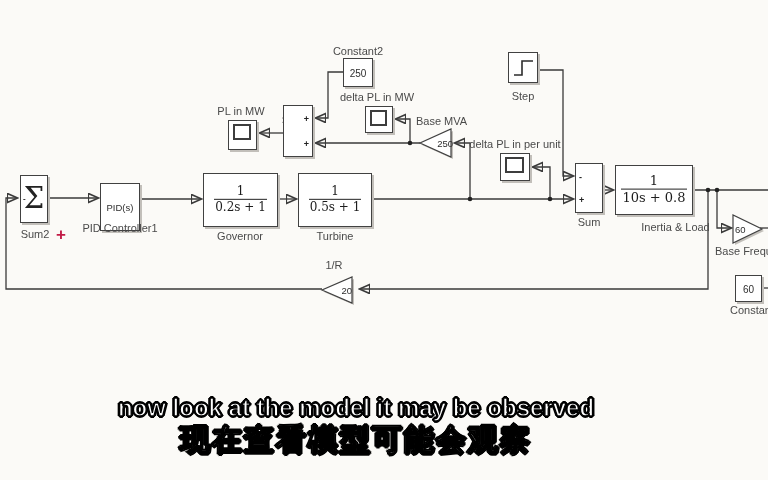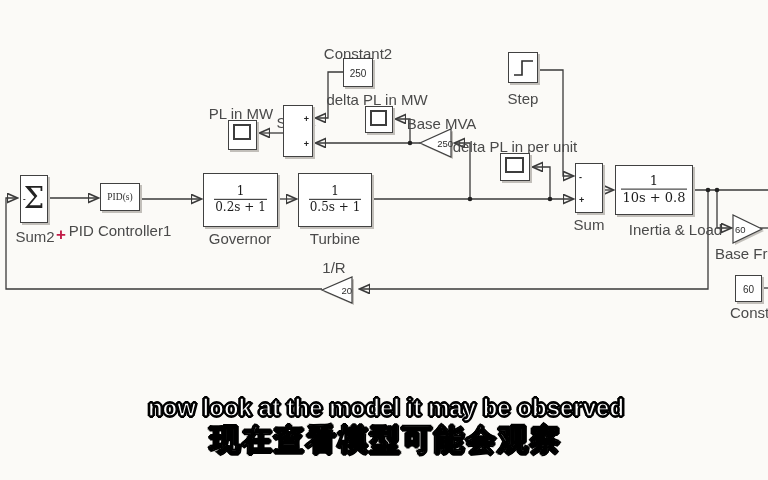--- a/index.html
+++ b/index.html
@@ -5,21 +5,21 @@
   html,body{margin:0;padding:0;}
   body{width:768px;height:480px;overflow:hidden;background:#fbfaf7;
        font-family:"Liberation Sans",sans-serif;position:relative;}
   .frame{position:absolute;left:0;top:0;width:768px;height:480px;overflow:hidden;}
 
   svg.wires{position:absolute;left:0;top:0;z-index:1;}
   svg.wires path{fill:none;stroke:#3a3a3a;stroke-width:1.3;}
 
   .block{position:absolute;background:#ffffff;border:1px solid #414141;
          box-sizing:border-box;box-shadow:2px 2px 0 0 #c2bfba;z-index:2;}
-  .lbl{position:absolute;font-size:15px;color:#4a4a4a;white-space:nowrap;
+  .lbl{position:absolute;font-size:11px;color:#4a4a4a;white-space:nowrap;
        z-index:2;transform:translateX(-50%);}
   .lbl-left{transform:none;}
 
   .frac{position:absolute;left:0;right:0;top:50%;transform:translateY(-52%);
         text-align:center;font-family:"DejaVu Serif",serif;color:#1d1d1d;}
   .frac .inner{display:inline-block;}
   .frac .num{display:block;border-bottom:1.2px solid #222;padding:0 3px;line-height:1.15;}
   .frac .den{display:block;padding:0 1px;line-height:1.2;}
   .tf-sm{font-size:12px;} .tf-lg{font-size:13px;}
 
@@ -36,21 +36,21 @@
                 border:2px solid #3d3d3d;background:#fff;}
 
   .gain{position:absolute;z-index:2;}
   .gain .val{position:absolute;font-size:9.5px;color:#2e2e2e;z-index:3;}
 
   .red-plus{position:absolute;z-index:3;color:#c21b47;font-size:17px;font-weight:bold;}
 
   .subs{position:absolute;left:0;width:712px;text-align:center;z-index:5;color:#ffffff;
         font-weight:bold;-webkit-text-stroke:1.3px #000;
         text-shadow:2px 0 0 #000,-2px 0 0 #000,0 2px 0 #000,0 -2px 0 #000,
-                    1px 1px 0 #000,-1px -1px 0 #000,1px -1px 0 #000,-1px 1px 0 #000;margin-left:30px;}
+                    1px 1px 0 #000,-1px -1px 0 #000,1px -1px 0 #000,-1px 1px 0 #000;}
   .sub-en{top:394px;font-size:24px;letter-spacing:0px;}
   .sub-zh{top:420px;font-size:30px;letter-spacing:2px;}
 </style>
 </head>
 <body>
 
 <div class="frame">
 
   <svg class="wires" width="768" height="480">
     <defs>
@@ -85,21 +85,21 @@
     </g>
   </svg>
 
   <div class="block" style="left:20px;top:175px;width:28px;height:48px;">
     <div class="sigma">Σ</div>
     <div class="portsign" style="left:2px;top:19px;font-size:8px;">-</div>
   </div>
   <div class="lbl" style="left:35px;top:228px;">Sum2</div>
   <div class="red-plus" style="left:56px;top:225px;">+</div>
 
-  <div class="block" style="left:100px;top:183px;width:40px;height:28px;font-family:Liberation Serif, serif;">
+  <div class="block" style="left:100px;top:183px;width:40px;height:48px;">
     <div class="blocktext pidtext">PID(s)</div>
   </div>
   <div class="lbl" style="left:120px;top:222px;">PID Controller1</div>
 
   <div class="block" style="left:203px;top:173px;width:75px;height:54px;">
     <div class="frac tf-sm"><span class="inner">
       <span class="num">1</span>
       <span class="den">0.2s + 1</span>
     </span></div>
   </div>

